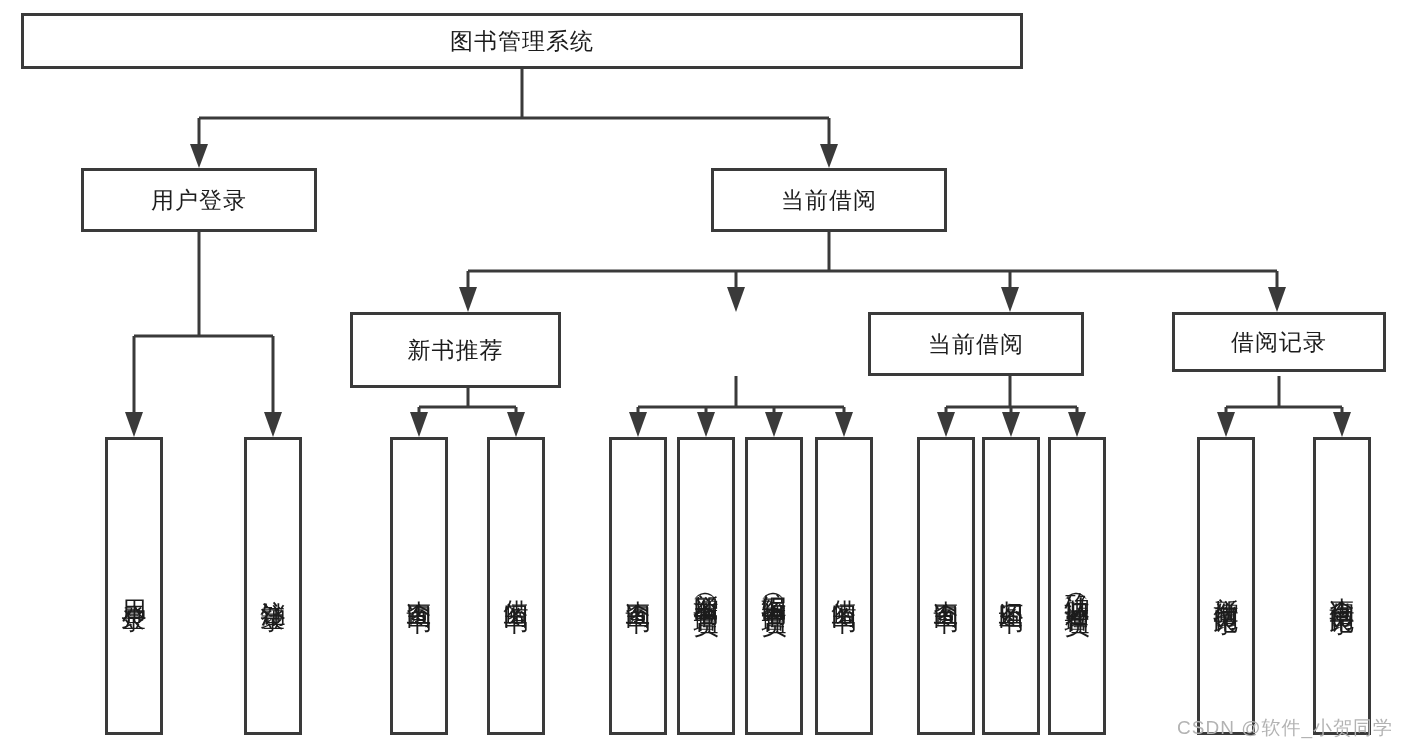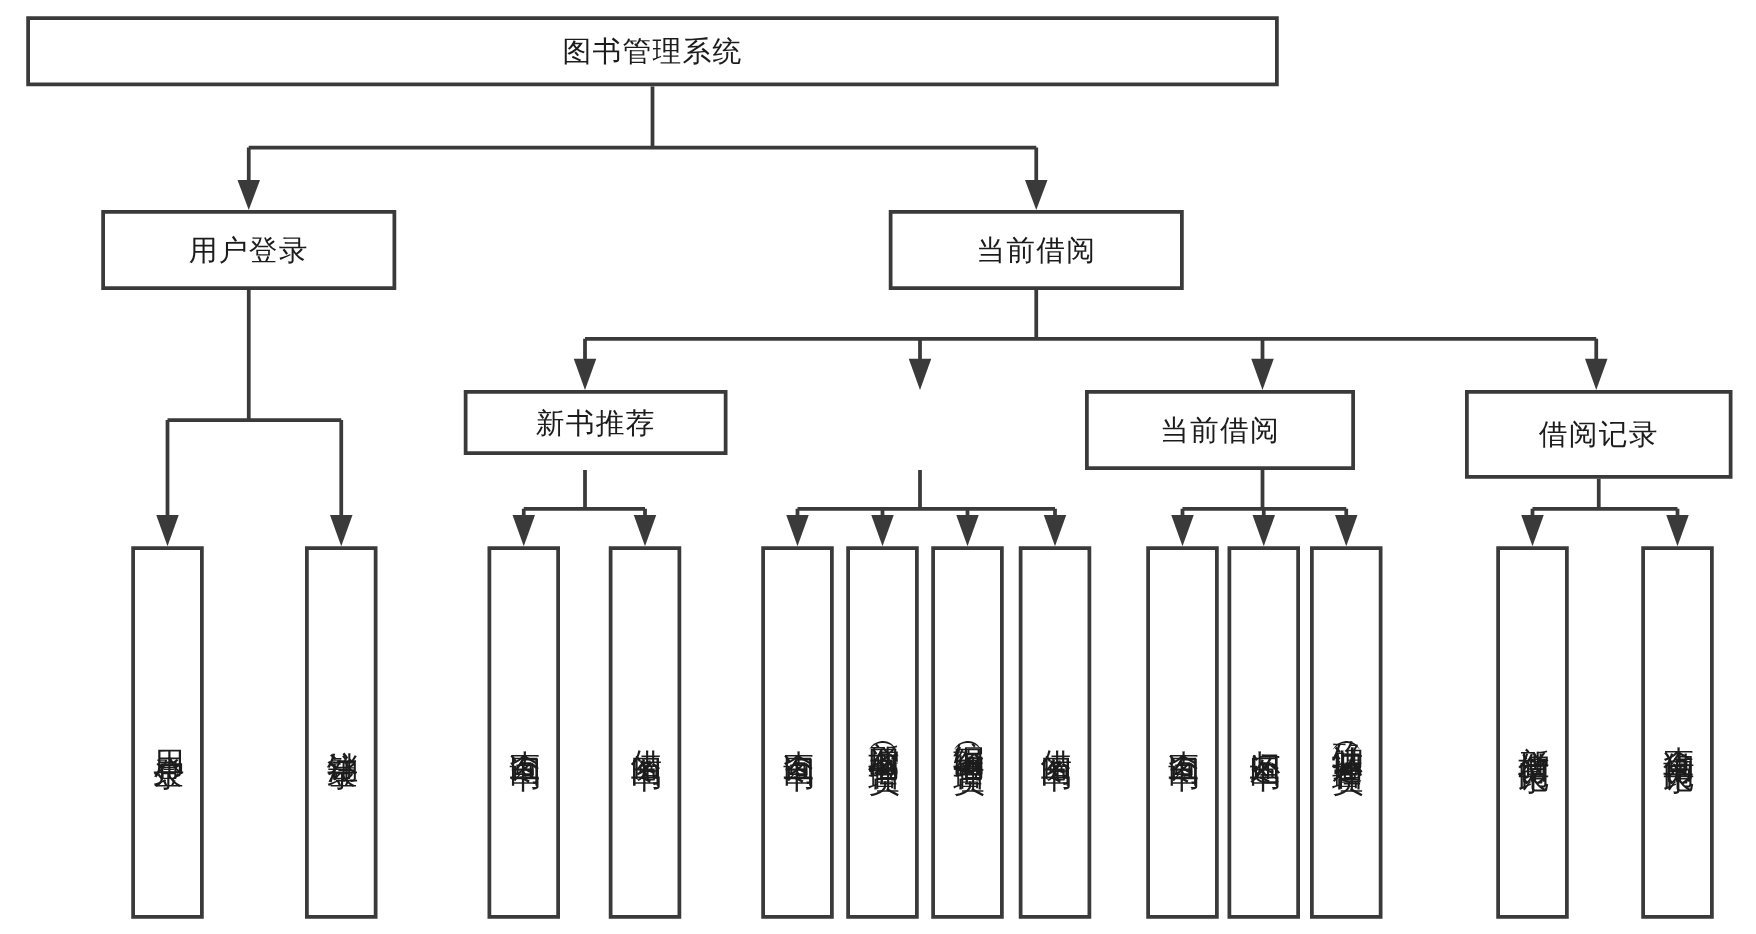--- a/index.html
+++ b/index.html
@@ -99,27 +99,27 @@
     <span>图书管理系统</span>
   </div>
 
   <div class="box h" style="left:81px; top:168px; width:236px; height:64px">
     <span>用户登录</span>
   </div>
   <div class="box h" style="left:711px; top:168px; width:236px; height:64px">
     <span>当前借阅</span>
   </div>
 
-  <div class="box h" style="left:371px; top:312px; width:211px; height:52px">
+  <div class="box h" style="left:350px; top:312px; width:211px; height:76px">
     <span>新书推荐</span>
   </div>
   <div class="box h" style="left:868px; top:312px; width:216px; height:64px">
     <span>当前借阅</span>
   </div>
-  <div class="box h" style="left:1172px; top:312px; width:214px; height:71px">
+  <div class="box h" style="left:1172px; top:312px; width:214px; height:60px">
     <span>借阅记录</span>
   </div>
 
   <div class="box v" style="left:105px; top:437px; width:58px; height:298px">
     <span class="vt">用户登录</span>
   </div>
   <div class="box v" style="left:244px; top:437px; width:58px; height:298px">
     <span class="vt">注销登录</span>
   </div>
 
@@ -153,14 +153,15 @@
     <span class="vt">确认归还（管理员）</span>
   </div>
 
   <div class="box v" style="left:1197px; top:437px; width:58px; height:298px">
     <span class="vt">新增借阅记录</span>
   </div>
   <div class="box v" style="left:1313px; top:437px; width:58px; height:298px">
     <span class="vt">查询借阅记录</span>
   </div>
 
+  <div class="watermark">CSDN @软件_小贺同学</div>
 
 </div>
 
 </body></html>

